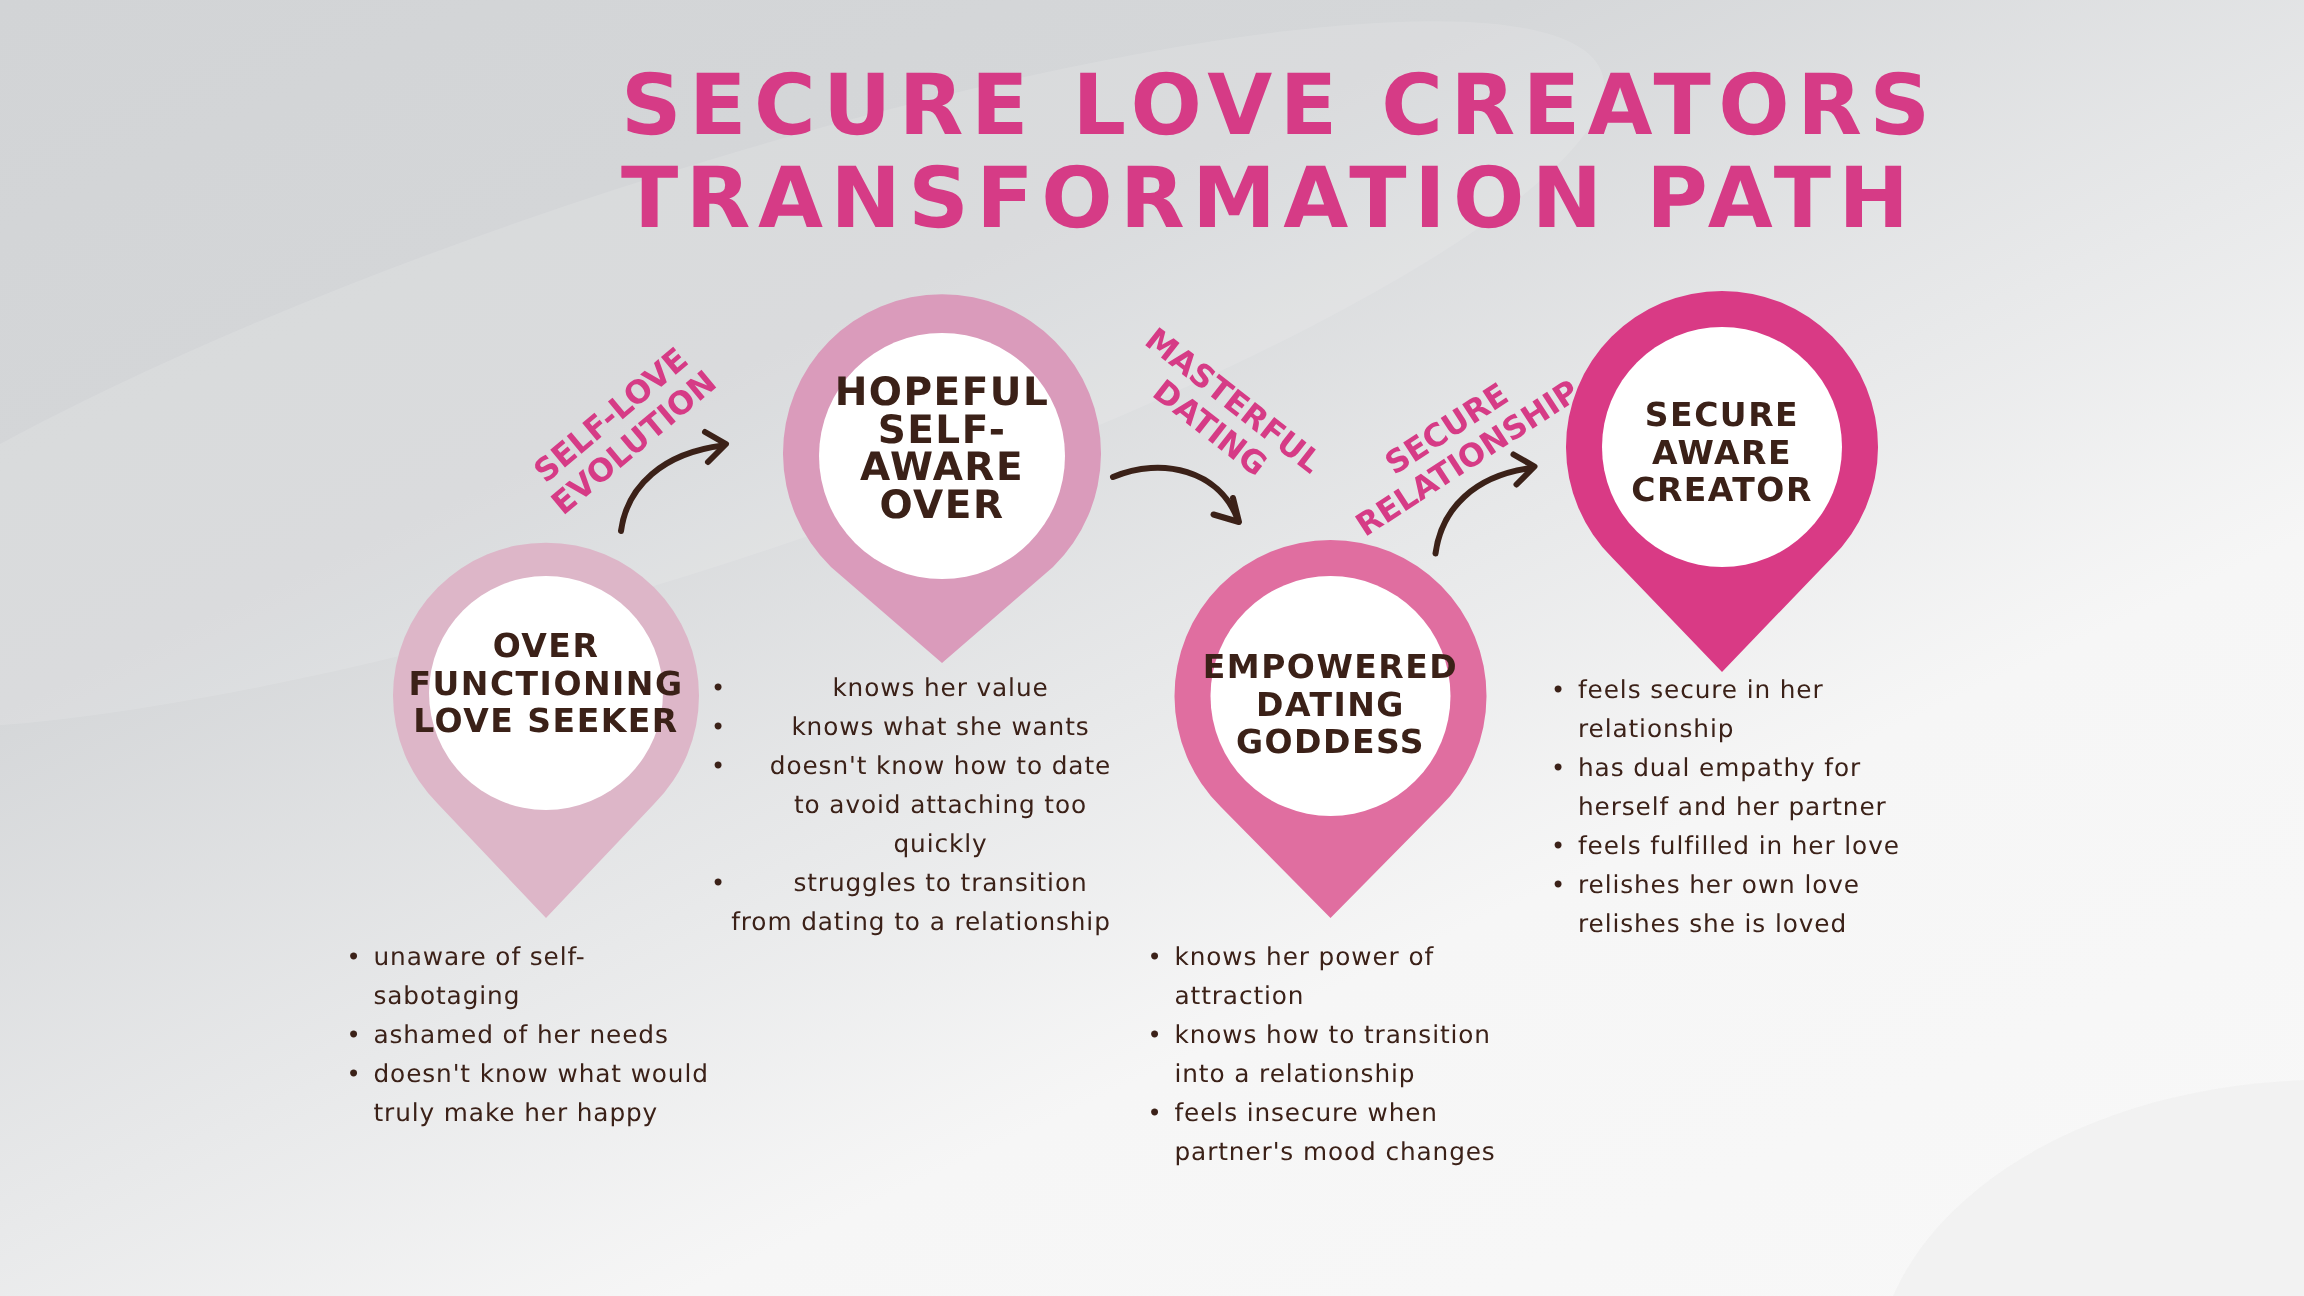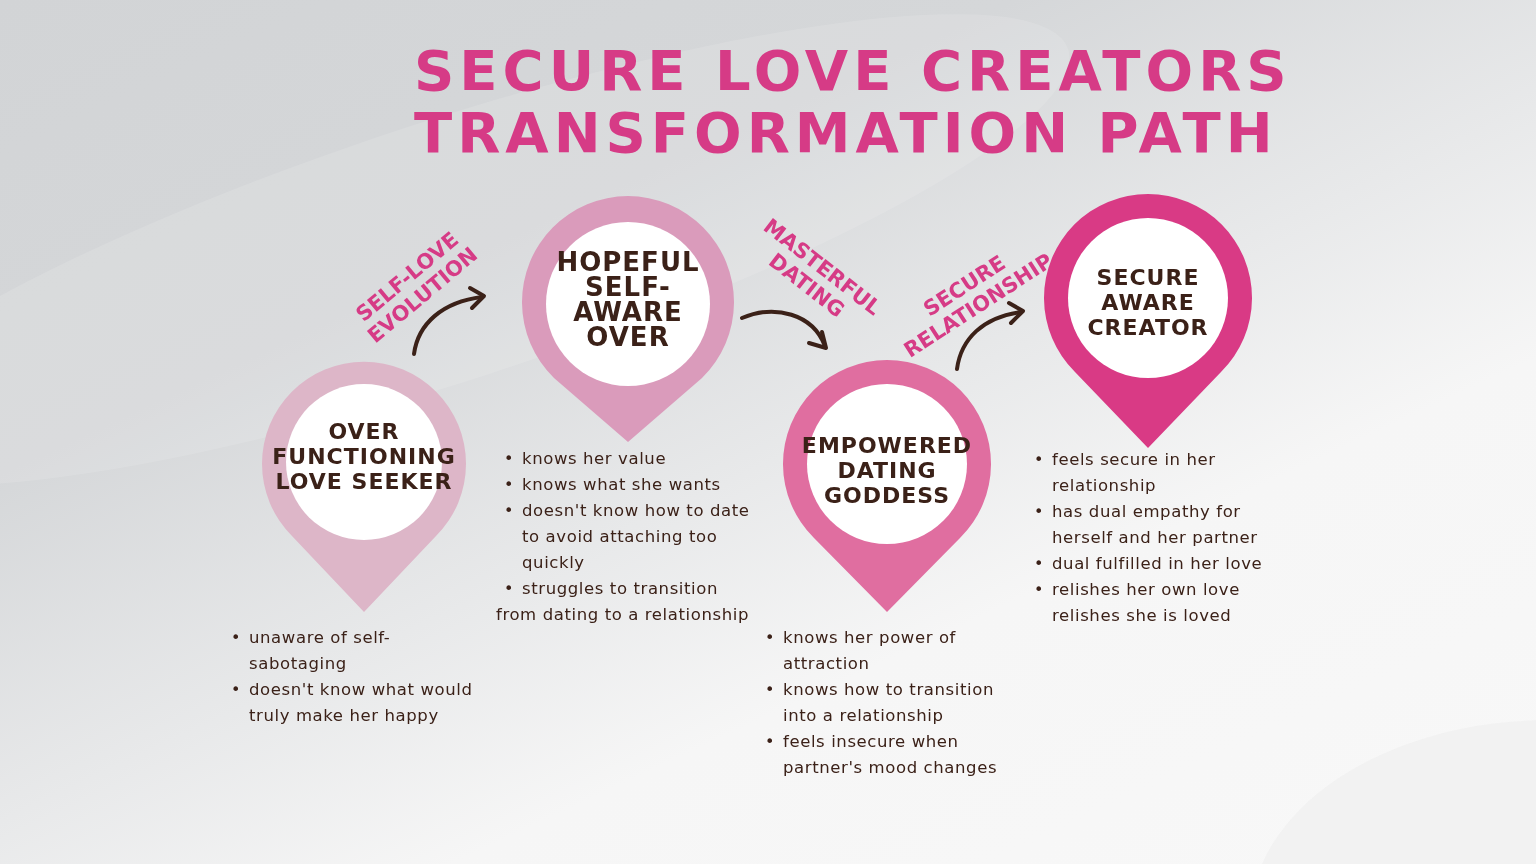--- a/index.html
+++ b/index.html
@@ -142,26 +142,29 @@
   <path d="M12 74 C16 44 38 22 76 17" fill="none" stroke="#3b2118" stroke-width="4" stroke-linecap="round"></path>
   <path d="M64 8 L78 16 L66 28" fill="none" stroke="#3b2118" stroke-width="4" stroke-linecap="round" stroke-linejoin="round"></path>
 </svg>
 
 <ul class="traits" style="left:229px; top:625px; width:280px;">
   <li>
     <span>unaware of self-</span><br>
     <span>sabotaging</span>
   </li>
   <li>
+    <span>ashamed of her needs</span>
+  </li>
+  <li>
     <span>doesn't know what would</span><br>
     <span>truly make her happy</span>
   </li>
 </ul>
 
-<ul class="traits" style="left:502px; top:446px; width:290px;">
+<ul class="traits" style="left:472px; top:446px; width:290px;text-align:center;">
   <li>
     <span>knows her value</span>
   </li>
   <li>
     <span>knows what she wants</span>
   </li>
   <li>
     <span>doesn't know how to date</span><br>
     <span>to avoid attaching too</span><br>
     <span>quickly</span>
@@ -190,19 +193,19 @@
 <ul class="traits" style="left:1032px; top:447px; width:290px;">
   <li>
     <span>feels secure in her</span><br>
     <span>relationship</span>
   </li>
   <li>
     <span>has dual empathy for</span><br>
     <span>herself and her partner</span>
   </li>
   <li>
-    <span>dual fulfilled in her love</span>
+    <span>feels fulfilled in her love</span>
   </li>
   <li>
     <span>relishes her own love</span><br>
     <span>relishes she is loved</span>
   </li>
 </ul>
 
 </body></html>

